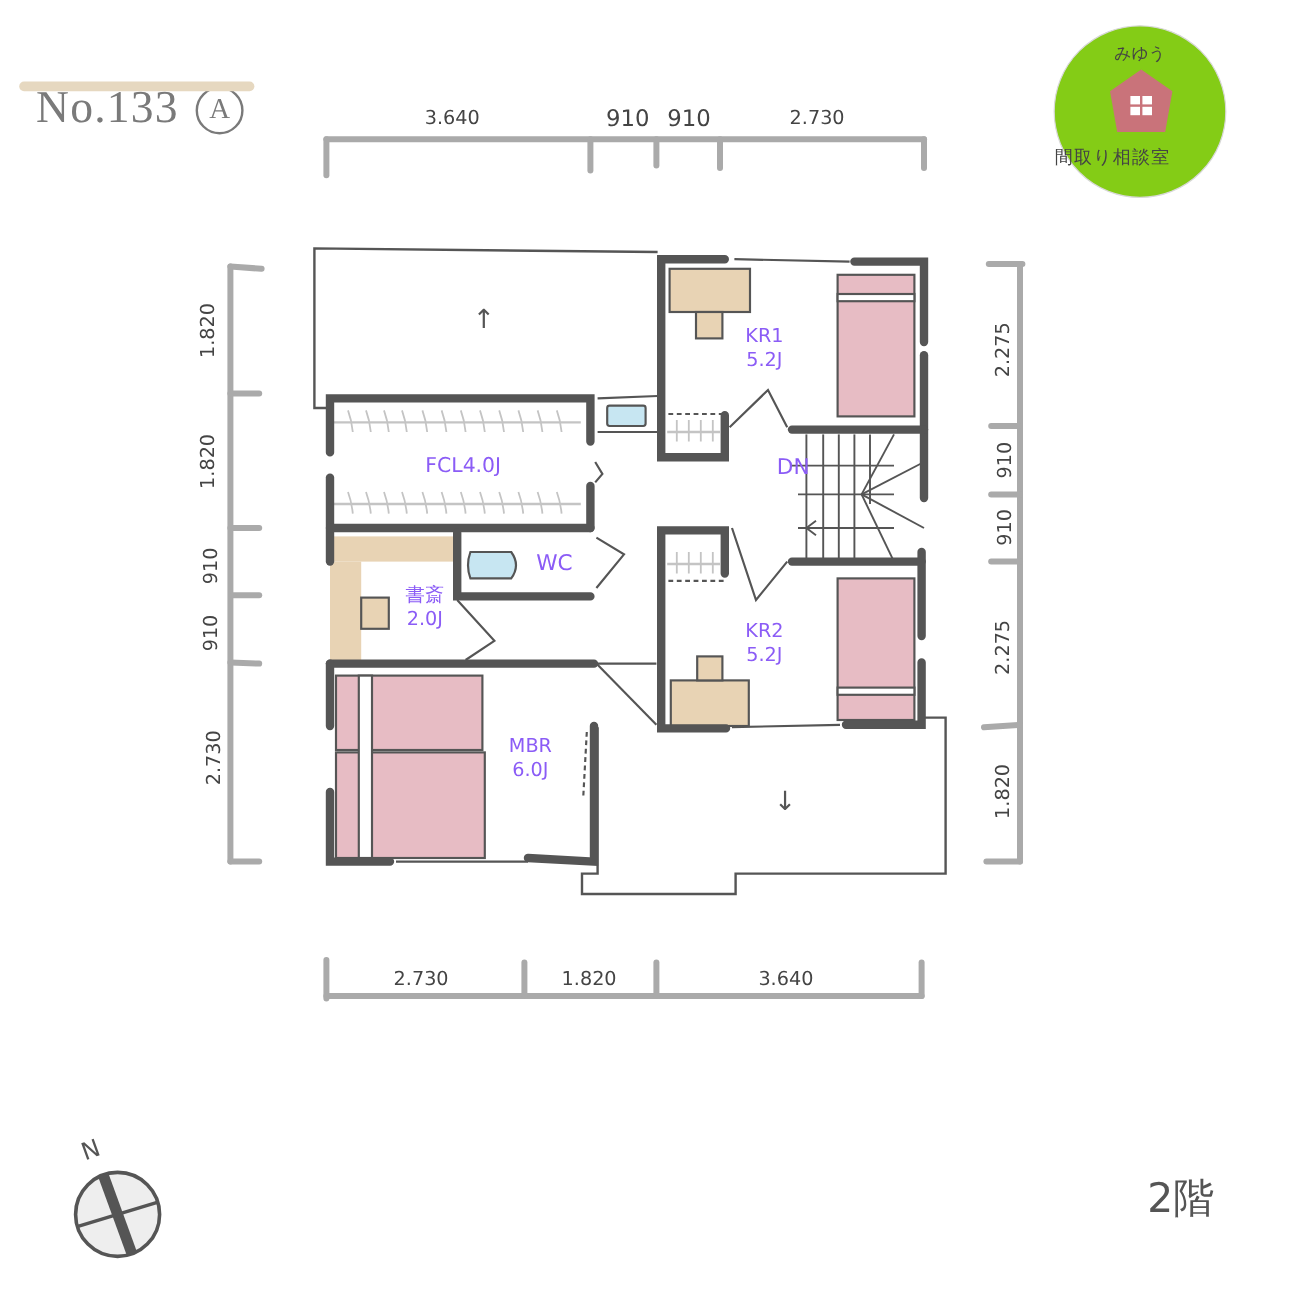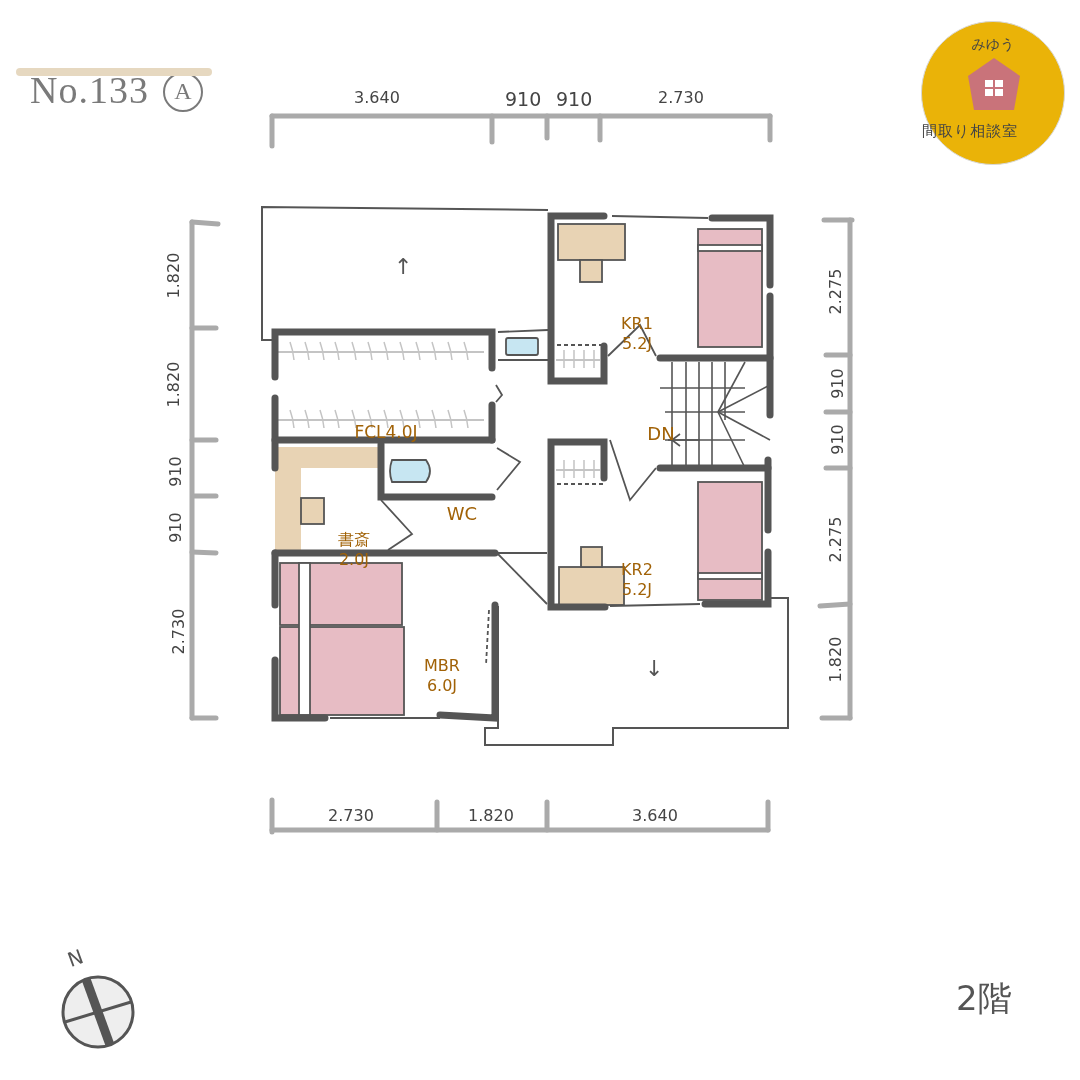--- a/index.html
+++ b/index.html
@@ -1,26 +1,26 @@
 <!DOCTYPE html>
 <html><head>
 <meta charset="utf-8">
 <style>
   html, body { margin:0; padding:0; background:#ffffff; }
   body { width:1080px; height:1080px; position:relative; overflow:hidden; font-family:"DejaVu Sans", sans-serif; color:#555; }
   .abs { position:absolute; }
   .title { left:30px; top:24px; font-size:38px; color:#7a7a7a; letter-spacing:1px; font-family:Liberation Serif, serif;margin-top:44px; }
   .title-underline { left:16px; top:68px; width:196px; height:8px; background:#e6d8c0; border-radius:4px; }
-  .logo { left:921px; top:21px; width:142px; height:142px; border-radius:50%; border:1.5px solid #d8d8d8; background:#eab308; }
+  .logo { left:878px; top:21px; width:142px; height:142px; border-radius:50%; border:1.5px solid #d8d8d8; background:#84cc16; }
   .logo-top { left:0; top:14px; width:142px; text-align:center; font-size:14px; color:#444; }
   .logo-bottom { left:0; top:100px; width:142px; font-size:15px; color:#444; letter-spacing:1px; }
   .floor-label { left:956px; top:976px; font-size:34px; color:#555; }
   .dim { font-size:16px; color:#444; white-space:nowrap; }
   .dim-v { transform:rotate(-90deg); transform-origin:center; }
-  .room { font-size:16px; color:#a16207; text-align:center; line-height:20px; white-space:nowrap;margin-top:44px; }
+  .room { font-size:16px; color:#8b5cf6; text-align:center; line-height:20px; white-space:nowrap; }
 </style>
 </head>
 <body>
 
 <div class="abs title">
   <span>No.133</span>
   <span style="display:inline-block;width:36px;height:36px;border:2.5px solid #7a7a7a;border-radius:50%;font-size:24px;text-align:center;line-height:34px;vertical-align:4px;margin-left:4px;">
     <span>A</span>
   </span>
 </div>

